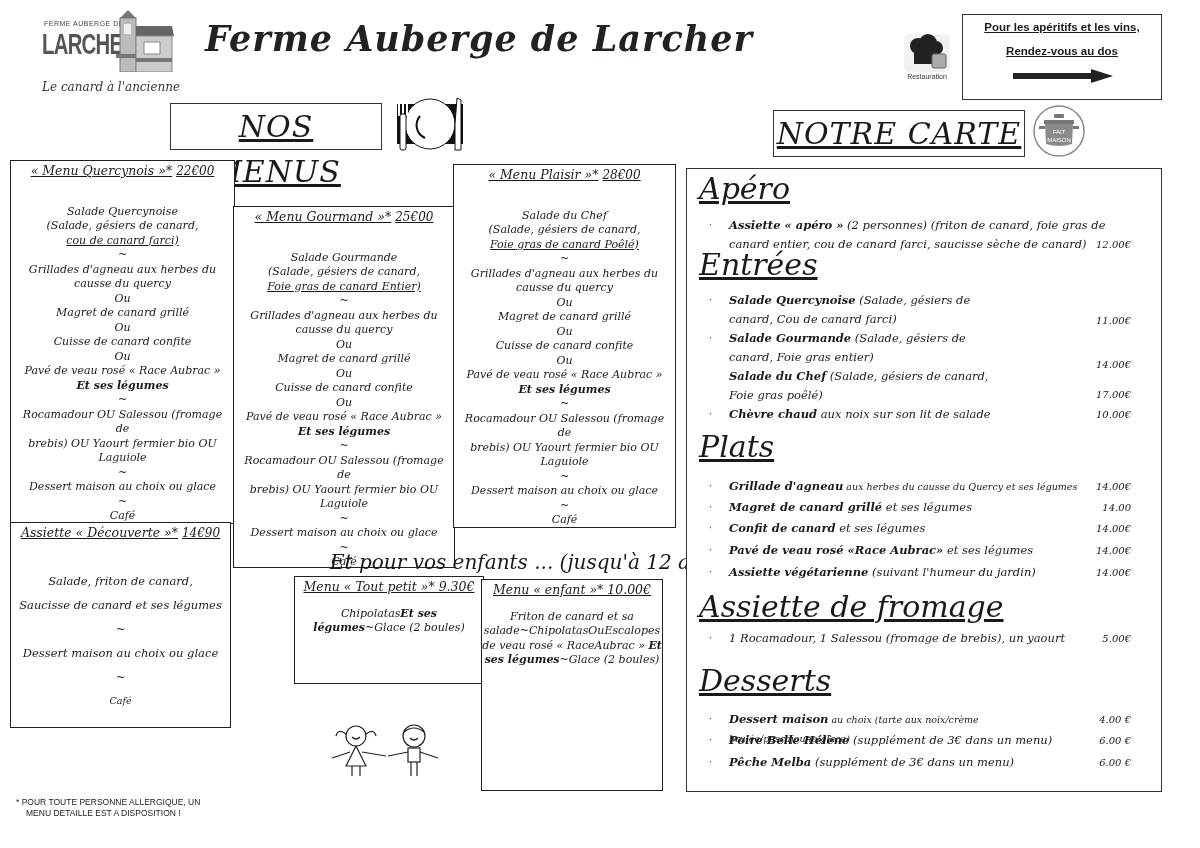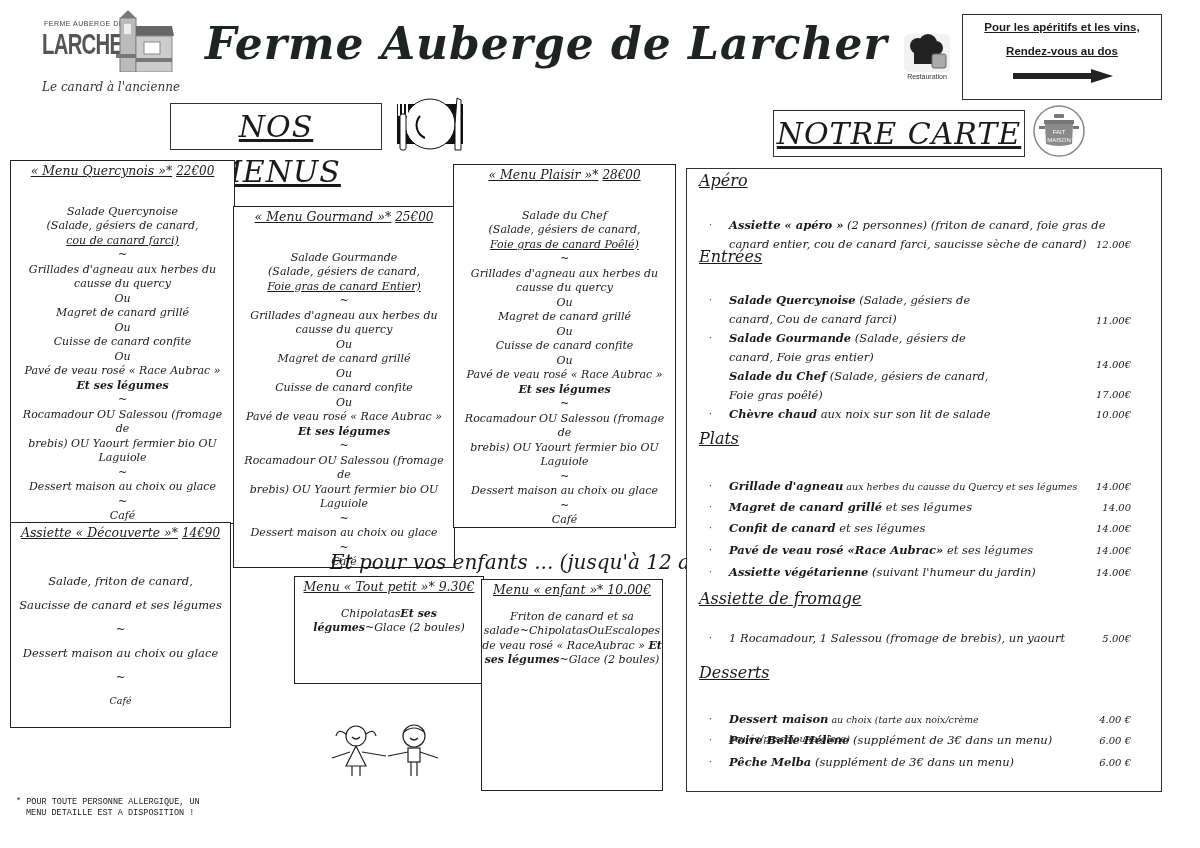--- a/index.html
+++ b/index.html
@@ -10,21 +10,21 @@
   .center { text-align:center; }
   .u { text-decoration:underline; }
   .b { font-weight:bold; }
 
   
   #logo { left:40px; top:8px; width:140px; height:90px; }
   #logo .brand-top { position:absolute; left:4px; top:12px; font-family:"Liberation Sans", sans-serif; font-size:7px; letter-spacing:0.5px; color:#444; }
   #logo .brand-name { position:absolute; left:2px; top:20px; font-family:"Liberation Sans", sans-serif; font-size:29px; font-weight:bold; color:#555; letter-spacing:-1px; transform:scaleX(0.7); transform-origin:left; }
   #logo .house { position:absolute; left:76px; top:0px; width:58px; height:64px; }
   #logo .tagline { position:absolute; left:2px; top:72px; font-size:12px; font-style:italic; color:#333; white-space:nowrap; }
-  #main-title { left:205px; top:18px; font-size:44px; font-style:italic; font-weight:bold; color:#1e2420; letter-spacing:1px; white-space:nowrap; }
+  #main-title { left:205px; top:18px; font-size:35px; font-style:italic; font-weight:bold; color:#1e2420; letter-spacing:1px; white-space:nowrap; }
   #resto-icon { left:902px; top:32px; width:50px; height:48px; }
   #resto-icon .lbl { position:absolute; bottom:0; left:0; width:100%; text-align:center; font-family:"Liberation Sans", sans-serif; font-size:7px; color:#333; }
   #aperitif-box { left:962px; top:14px; width:198px; height:84px; border:1.5px solid #333; }
   #aperitif-box .l1 { position:absolute; top:6px; width:100%; text-align:center; font-family:"Liberation Sans", sans-serif; font-weight:bold; font-size:11.5px; text-decoration:underline; }
   #aperitif-box .l2 { position:absolute; top:30px; width:100%; text-align:center; font-family:"Liberation Sans", sans-serif; font-weight:bold; font-size:11.5px; text-decoration:underline; }
   #aperitif-box .arrow { position:absolute; left:50px; top:54px; width:100px; height:14px; }
 
   #nos-menus { left:170px; top:103px; width:210px; height:45px; border:1.5px solid #333; }
   #nos-menus span, #notre-carte span { display:block; text-align:center; font-size:30px; font-style:italic; text-decoration:underline; line-height:45px; letter-spacing:1px; }
   #plate-icon { left:393px; top:96px; width:74px; height:58px; }
@@ -44,25 +44,25 @@
   #decouverte { left:10px; top:522px; width:221px; height:206px; }
   #decouverte .body { margin-top:28px; font-size:11.5px; line-height:24px; }
 
   #kids-title { left:330px; top:550px; font-size:20px; font-style:italic; white-space:nowrap; }
   #kid1 { left:294px; top:576px; width:190px; height:108px; }
   #kid2 { left:481px; top:579px; width:182px; height:212px; }
   #kids-drawing { left:328px; top:722px; width:120px; height:58px; }
   .kid-box { font-size:11px; line-height:14.5px; font-style:italic; }
   .kid-box .hdr { font-size:12.5px; margin-top:3px; text-decoration:underline; white-space:nowrap; }
 
-  #allergy { left:16px; top:797px; font-family:Liberation Mono, monospace; font-size:8.5px; line-height:11px; color:#222; }
+  #allergy { left:16px; top:797px; font-family:Liberation Sans, sans-serif; font-size:8.5px; line-height:11px; color:#222; }
 
   
   #carte { left:686px; top:168px; width:476px; height:624px; border:1.5px solid #333; }
-  .sec-title { position:absolute; left:12px; font-size:16px; font-style:italic; text-decoration:underline; white-space:nowrap; }
+  .sec-title { position:absolute; left:12px; font-size:30px; font-style:italic; text-decoration:underline; white-space:nowrap; }
   .item { position:absolute; left:22px; width:420px; font-size:11.5px; font-style:italic; line-height:19px; }
   .item .bullet { position:absolute; left:0; top:0; font-size:9px; }
   .item .txt { position:absolute; left:20px; width:340px; }
   .item .pr { position:absolute; right:-2px; font-size:10px; }
   .item .nm { font-weight:bold; }
   .small { font-size:9.5px; }
 </style>
 </head>
 <body>
 

